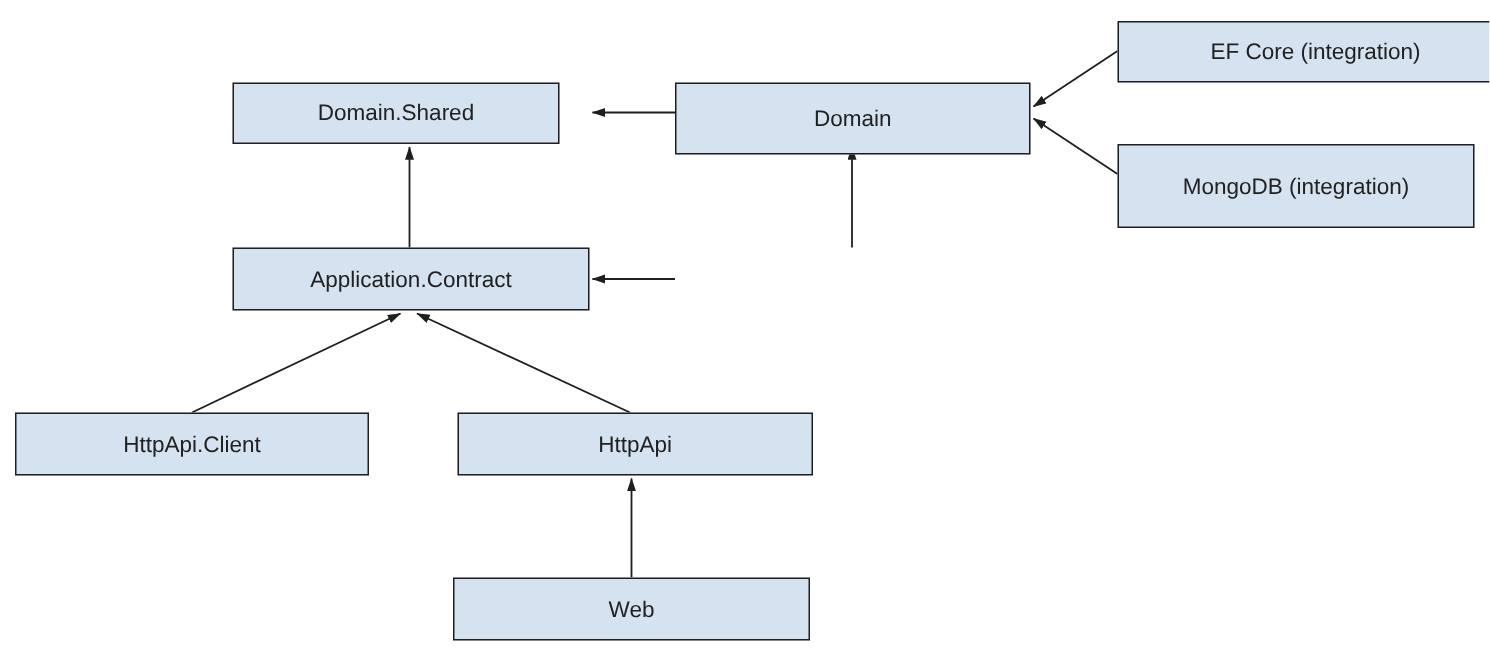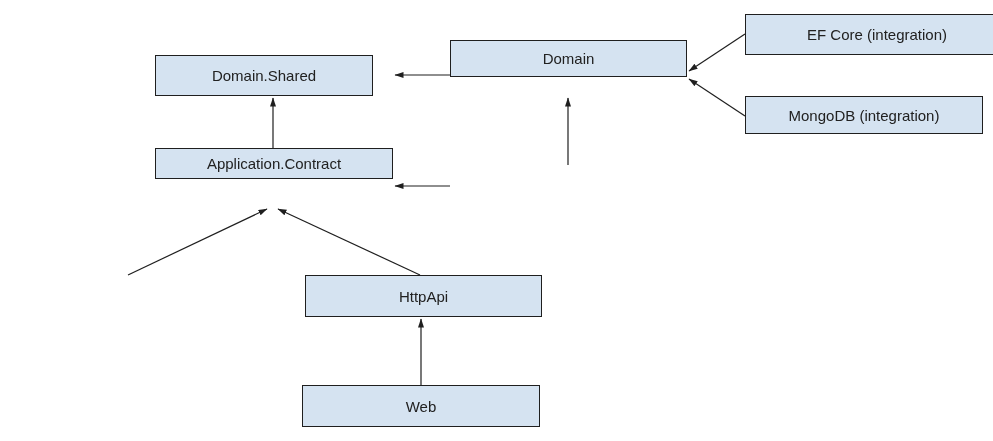--- a/index.html
+++ b/index.html
@@ -30,24 +30,24 @@
     border: 1px solid #1f1f1f;
     display: flex;
     align-items: center;
     justify-content: center;
     font-size: 15px;
     color: #212121;
     white-space: nowrap;
     text-align: center;
   }
   .n-domain-shared        { left: 155px; top: 55px;  width: 218px; height: 41px; }
-  .n-domain               { left: 450px; top: 40px;  width: 237px; height: 37px; }
+  .n-domain               { left: 450px; top: 55px;  width: 237px; height: 48px; }
   .n-ef-core              { left: 745px; top: 14px;  width: 264px; height: 41px; }
-  .n-mongodb              { left: 745px; top: 96px;  width: 238px; height: 38px; }
-  .n-application-contract { left: 155px; top: 148px; width: 238px; height: 31px; }
+  .n-mongodb              { left: 745px; top: 96px;  width: 238px; height: 56px; }
+  .n-application-contract { left: 155px; top: 165px; width: 238px; height: 42px; }
   .n-application          { left: 450px; top: 165px; width: 237px; height: 42px; }
   .n-httpapi-client       { left: 10px;  top: 275px; width: 236px; height: 42px; }
   .n-httpapi              { left: 305px; top: 275px; width: 237px; height: 42px; }
   .n-web                  { left: 302px; top: 385px; width: 238px; height: 42px; }
   .edge {
     stroke: #1f1f1f;
     stroke-width: 1.2;
     fill: none;
   }
 </style>
@@ -87,20 +87,23 @@
 
   <div class="node n-mongodb">
     <span>MongoDB (integration)</span>
   </div>
 
   <div class="node n-application-contract">
     <span>Application.Contract</span>
   </div>
 
 
+  <div class="node n-httpapi-client">
+    <span>HttpApi.Client</span>
+  </div>
 
   <div class="node n-httpapi">
     <span>HttpApi</span>
   </div>
 
   <div class="node n-web">
     <span>Web</span>
   </div>
 
 </div>

